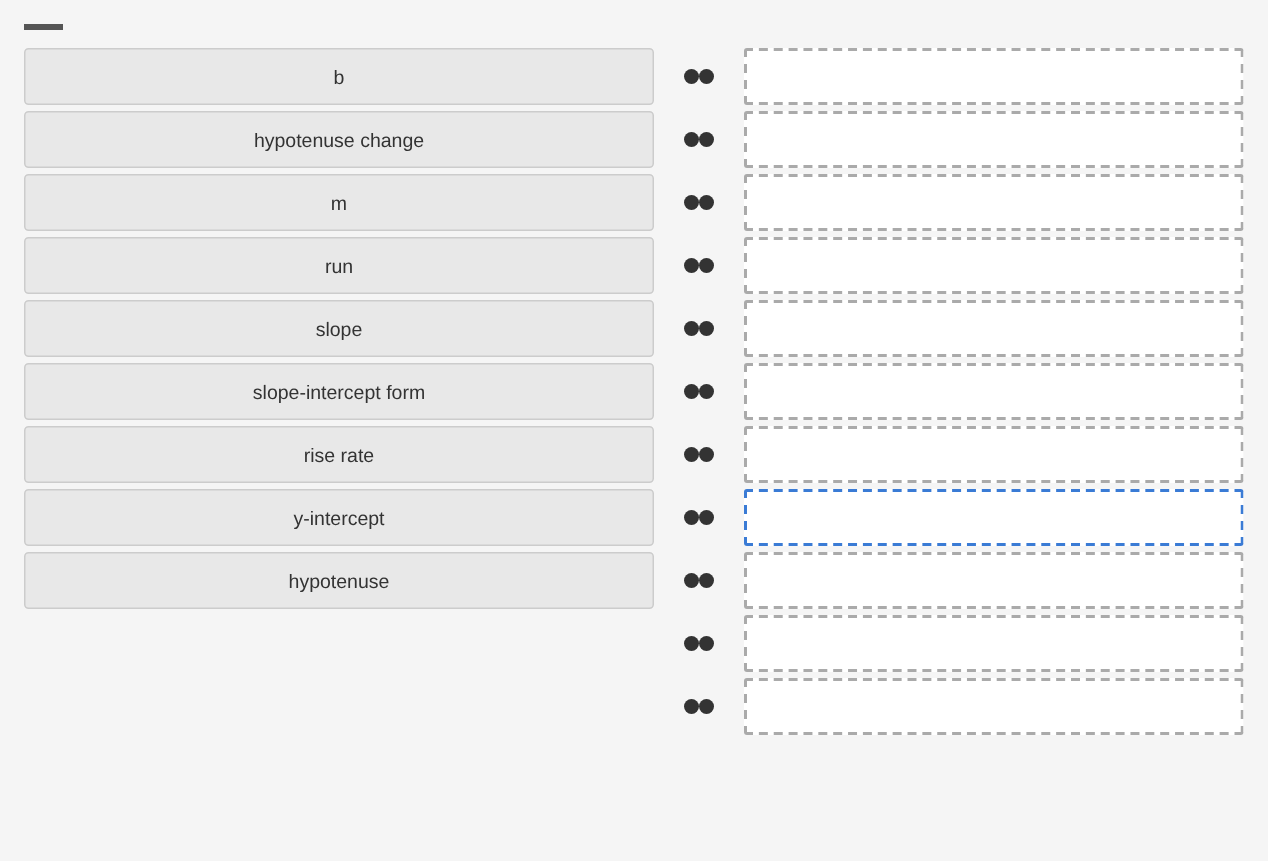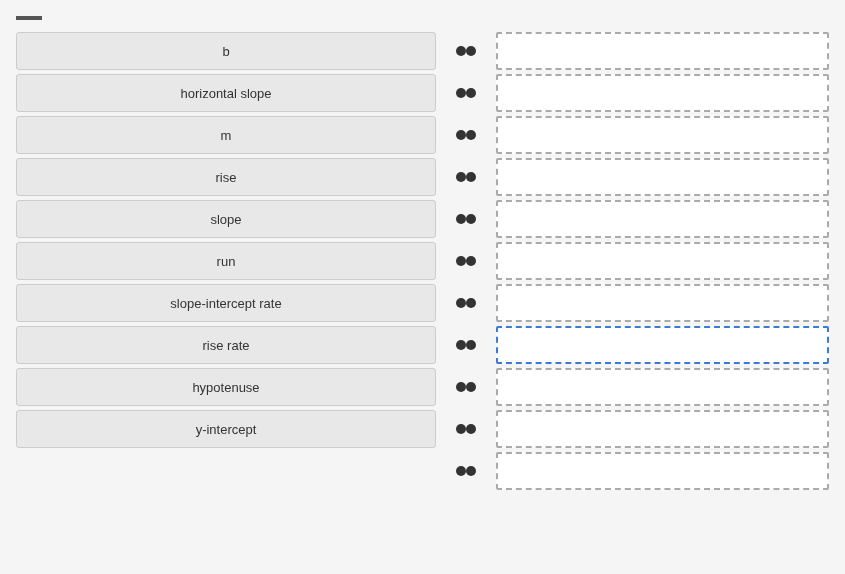--- a/index.html
+++ b/index.html
@@ -123,29 +123,28 @@
 <body>
 
 <div class="question-header">
   <div class="question-number"></div>
   <div class="question-text"></div>
 </div>
 
 <div class="match-container">
   <div class="left-column" id="left-col">
       <div class="left-item">b</div>
-      <div class="left-item">horizontal slope</div>
+      <div class="left-item">hypotenuse change</div>
       <div class="left-item">m</div>
-      <div class="left-item">rise</div>
+      <div class="left-item">run</div>
       <div class="left-item">slope</div>
-      <div class="left-item">run</div>
-      <div class="left-item">slope-intercept rate</div>
+      <div class="left-item">slope-intercept form</div>
       <div class="left-item">rise rate</div>
+      <div class="left-item">y-intercept</div>
       <div class="left-item">hypotenuse</div>
-      <div class="left-item">y-intercept</div>
     </div>
   <div class="connector-column" id="conn-col">
       <div class="connector">
         <div class="connector-line">
           <div class="dot"></div>
           <div class="line"></div>
           <div class="dot"></div>
         </div>
       </div>
       <div class="connector">

